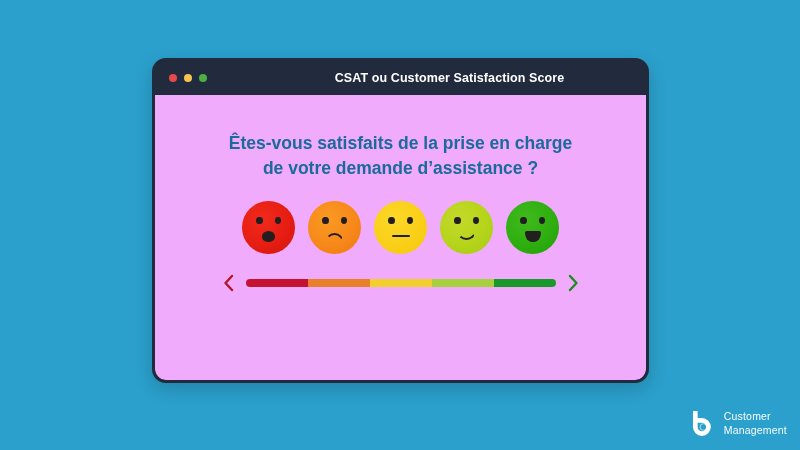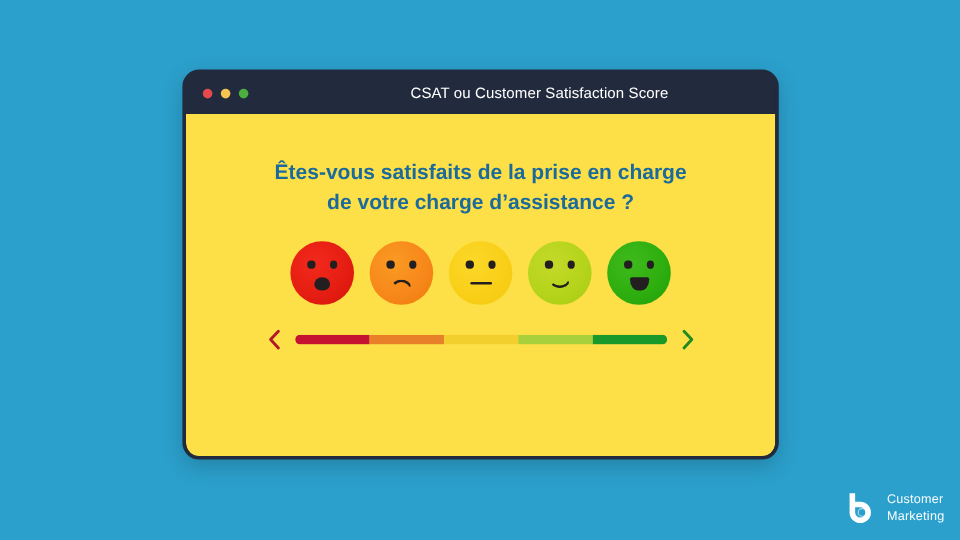--- a/index.html
+++ b/index.html
@@ -56,28 +56,28 @@
 
   #window-title {
     position: absolute;
     right: 0;
     left: 16px;
     text-align: center;
     padding-left: 90px;
     padding-right: 8px;
     color: #ffffff;
     font-size: 12.5px;
-    font-weight: normal;
+    font-weight: bold;
     letter-spacing: 0.1px;
     white-space: nowrap;
   }
 
   #window-body {
     height: calc(100% - 34px);
-    background: #fde047;
+    background: #f0abfc;
     border-bottom-left-radius: 11px;
     border-bottom-right-radius: 11px;
     position: relative;
     padding-left: 16px;
   }
 
   
   #survey {
     position: absolute;
     left: 0;
@@ -243,21 +243,21 @@
 
     <div id="window-title">CSAT ou Customer Satisfaction Score</div>
   </div>
 
   <div id="window-body">
 
     <div id="survey">
 
       <div id="survey-question">
         <span class="q-line">Êtes-vous satisfaits de la prise en charge</span>
-        <span class="q-line">de votre charge d’assistance ?</span>
+        <span class="q-line">de votre demande d’assistance ?</span>
       </div>
 
       <div id="faces-row">
 
         <div class="face face-1">
           <span class="eye eye-l"></span>
           <span class="eye eye-r"></span>
           <span class="mouth-open-frown"></span>
         </div>
 
@@ -314,15 +314,15 @@
 <div id="logo">
 
   <svg id="logo-mark" viewBox="0 0 40 40">
     <path d="M9,4 L9,24.5 A11.5,11.5 0 1 0 20.5,13 L15,13 L15,19 L20.5,19
              A5.5,5.5 0 1 1 15,24.5 L15,4 Z" fill="#ffffff"></path>
     <circle cx="22.5" cy="24.5" r="4.2" fill="none" stroke="#ffffff" stroke-width="1.4" opacity="0.55"></circle>
   </svg>
 
   <div id="logo-text">
     <span>Customer</span>
-    <span>Marketing</span>
+    <span>Management</span>
   </div>
 </div>
 
 </body></html>

